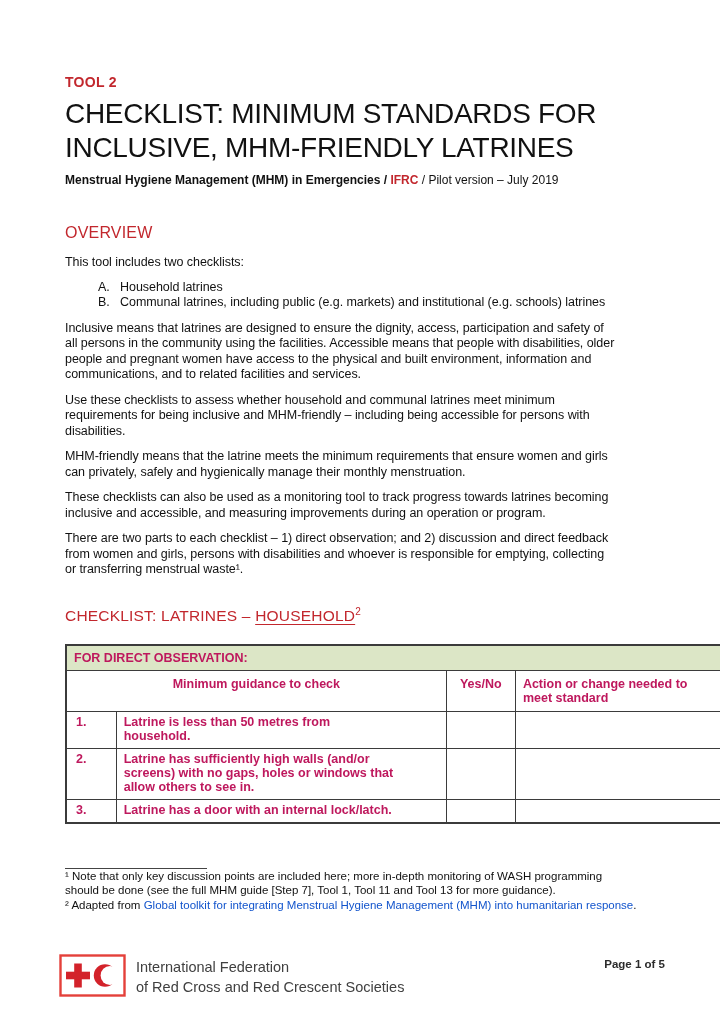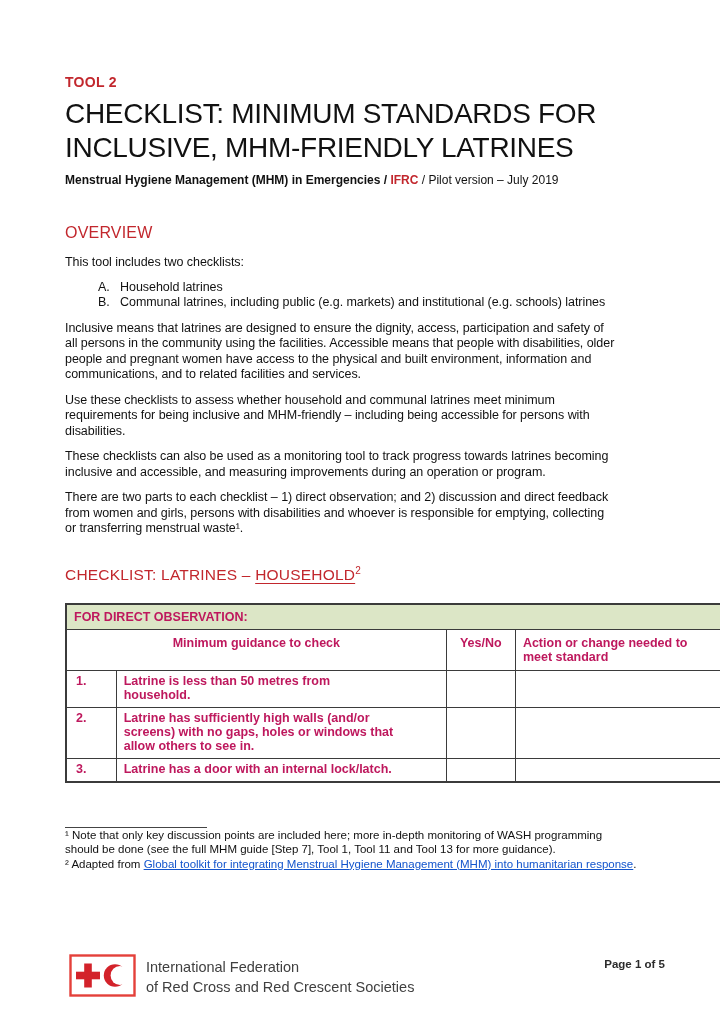--- a/index.html
+++ b/index.html
@@ -35,23 +35,23 @@
   }
   table.obs td{border:1px solid #3b3b3b;vertical-align:top;padding:3px 7px 5px 7px;}
   table.obs{border:2px solid #3b3b3b;}
   .caption-cell{background:#dce6c6;font-weight:bold;padding:5px 7px !important;}
   .head-cell{font-weight:bold;padding:6px 7px !important;}
   .center{text-align:center;}
   .num-cell{text-align:left;font-weight:bold;padding-left:9px !important;width:26px;}
   .std-cell{font-weight:bold;}
   .fn-rule{border:none;border-top:1px solid #444;width:142px;margin:44px 0 0 0;}
   .footnotes{font-size:11.5px;line-height:14.5px;color:#111;}
-  .footnotes .link{color:#1254cc;text-decoration:underline;cursor:pointer;}
+  .footnotes .link{color:#1254cc;cursor:pointer;}
   .footer{
-    position:absolute;left:69px;right:55px;top:954px;
+    position:absolute;left:59px;right:55px;top:954px;
     display:flex;align-items:center;
   }
   .logo-box{flex:none;margin-right:10px;}
   .org-name{font-size:14.5px;line-height:1.32;color:#404040;}
   .page-num{margin-left:auto;font-size:11.5px;font-weight:bold;color:#2b2b2b;align-self:flex-start;margin-top:4px;}
 </style>
 </head>
 <body>
 
 <div class="content">
@@ -80,20 +80,22 @@
     </div>
   </div>
 
   <div class="body-text para prewrap">Inclusive means that latrines are designed to ensure the dignity, access, participation and safety of
 all persons in the community using the facilities. Accessible means that people with disabilities, older
 people and pregnant women have access to the physical and built environment, information and
 communications, and to related facilities and services.</div>
   <div class="body-text para prewrap">Use these checklists to assess whether household and communal latrines meet minimum
 requirements for being inclusive and MHM-friendly – including being accessible for persons with
 disabilities.</div>
+  <div class="body-text para prewrap">MHM-friendly means that the latrine meets the minimum requirements that ensure women and girls
+can privately, safely and hygienically manage their monthly menstruation.</div>
   <div class="body-text para prewrap">These checklists can also be used as a monitoring tool to track progress towards latrines becoming
 inclusive and accessible, and measuring improvements during an operation or program.</div>
   <div class="body-text para prewrap">There are two parts to each checklist – 1) direct observation; and 2) discussion and direct feedback
 from women and girls, persons with disabilities and whoever is responsible for emptying, collecting
 or transferring menstrual waste¹.</div>
 
   <div class="section-heading checklist-heading">
     <span>CHECKLIST: LATRINES – </span><span class="u">HOUSEHOLD</span><sup>2</sup>
   </div>
 

